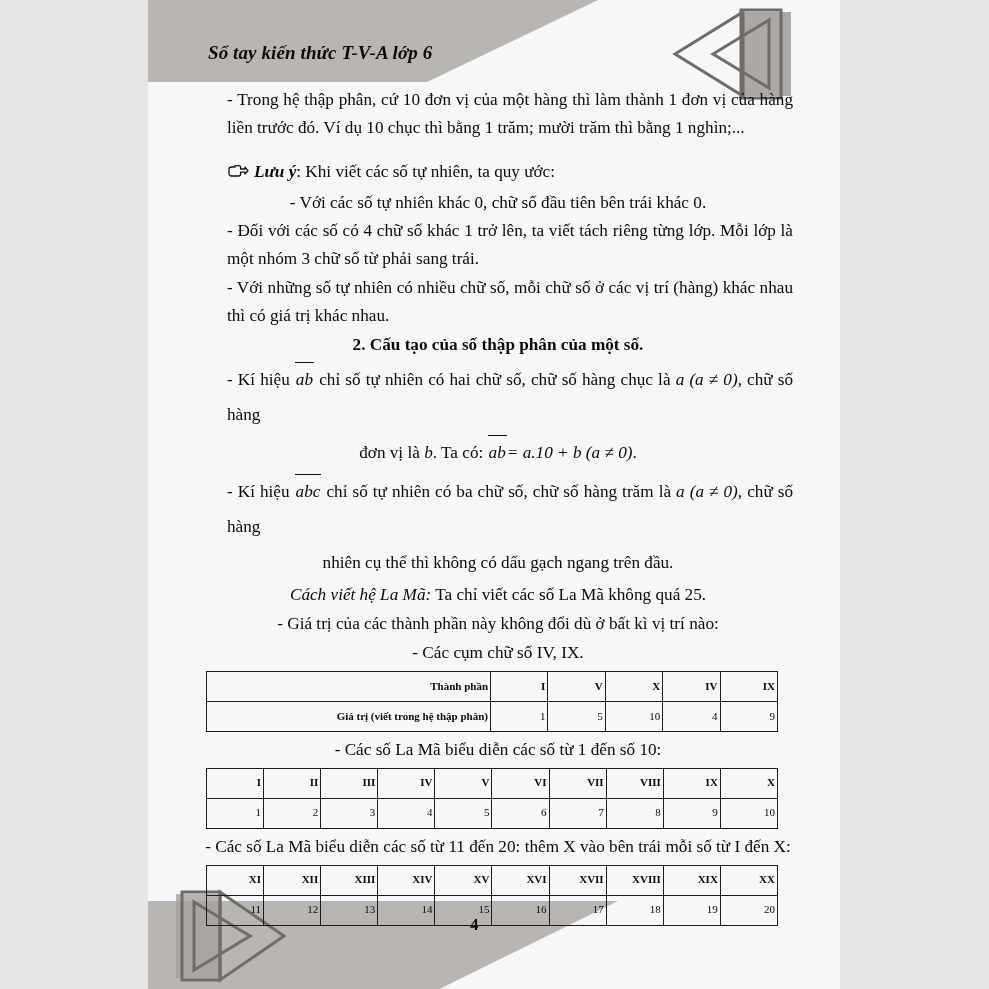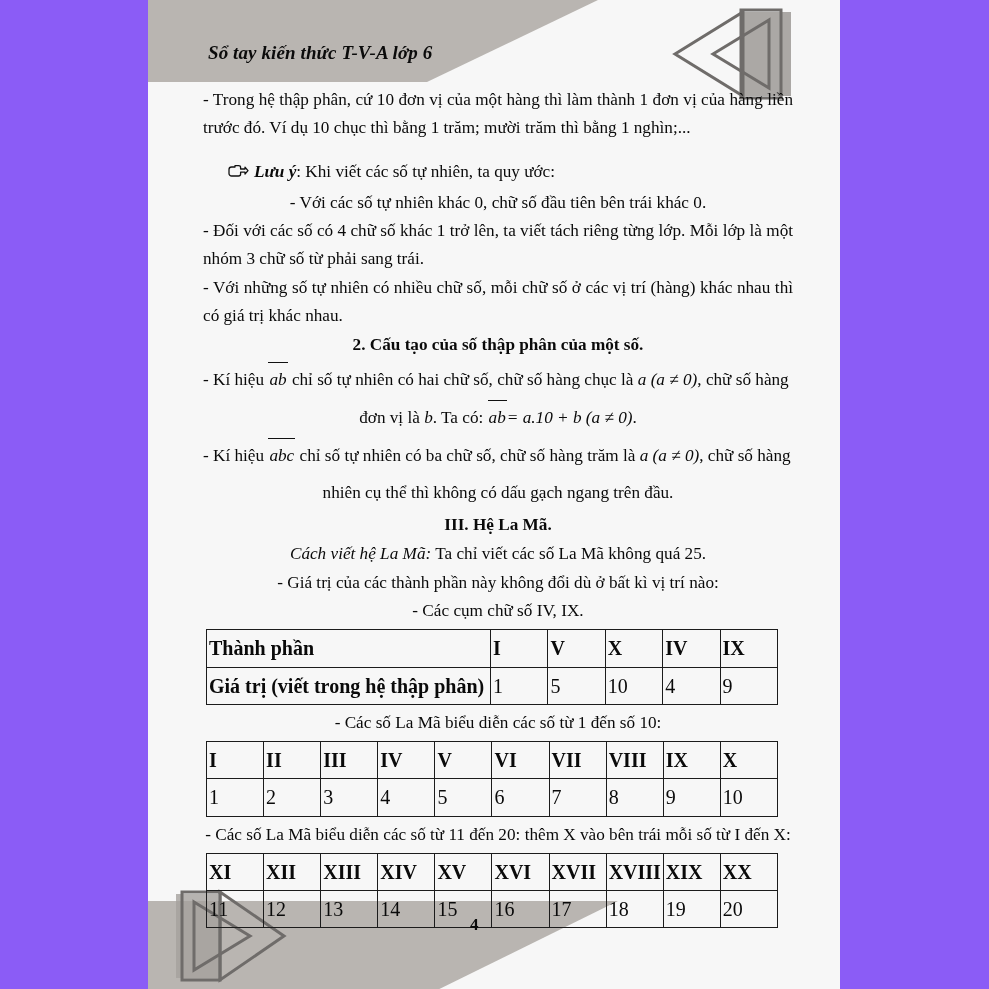--- a/index.html
+++ b/index.html
@@ -7,21 +7,21 @@
     padding: 0;
     background: #ffffff;
   }
   body {
     font-family: "Liberation Serif", "DejaVu Serif", serif;
   }
   #page {
     position: relative;
     width: 989px;
     height: 989px;
-    background: #8b5cf6;
+    background: #e5e5e5;
     overflow: hidden;
   }
   
   .sheet {
     position: absolute;
     left: 148px;
     top: 0;
     width: 692px;
     height: 989px;
     background: #f7f7f7;
@@ -73,21 +73,21 @@
     top: 86px;
     width: 590px;
     color: #0a0a0a;
     font-size: 17.2px;
     line-height: 1.62;
   }
   .p {
     margin: 0 0 1px 0;
     text-align: center;
   }
-  .p.just { text-align: justify; }
+  .p.just { text-align: justify; margin-left: 24px; }
   .bold { font-weight: bold; }
   .ital { font-style: italic; }
   .note-line {
     margin: 16px 0 1px 0;
     padding-left: 24px;
   }
   .hand-icon {
     display: inline-block;
     vertical-align: -2px;
     margin-right: 5px;
@@ -106,23 +106,23 @@
   .mi { font-style: italic; }
 
   
   table.tbl {
     border-collapse: collapse;
     margin: 4px 0 4px 0;
     table-layout: fixed;
   }
   table.tbl td {
     border: 1.1px solid #1c1c1c;
-    text-align: left;
+    text-align: right;
     vertical-align: middle;
-    font-size: 20px;
+    font-size: 11px;
     padding: 2px 2px;
     height: 25px;
     color: #0a0a0a;
   }
   table.tbl td.hd {
     font-weight: bold;
   }
   
   #t-components { width: 572px; margin-left: 3px; }
   #t-components td.label { width: 279px; }
@@ -202,21 +202,20 @@
       <span>- Kí hiệu</span>
       <span class="ovl">abc</span>
       <span>chỉ số tự nhiên có ba chữ số, chữ số hàng trăm là</span>
       <span class="mi">a</span>
       <span class="mi">(a ≠ 0)</span><span>, chữ số hàng</span>
     </p>
 
 
     <p class="p mathline">nhiên cụ thể thì không có dấu gạch ngang trên đầu.</p>
 
-    <p class="p bold">III. Hệ La Mã.</p>
 
     <p class="p">
       <span class="ital">Cách viết hệ La Mã:</span><span> Ta chỉ viết các số La Mã không quá 25.</span>
     </p>
 
     <p class="p">- Giá trị của các thành phần này không đổi dù ở bất kì vị trí nào:</p>
     <p class="p">- Các cụm chữ số IV, IX.</p>
 
     <table class="tbl" id="t-components">
       <tbody>

